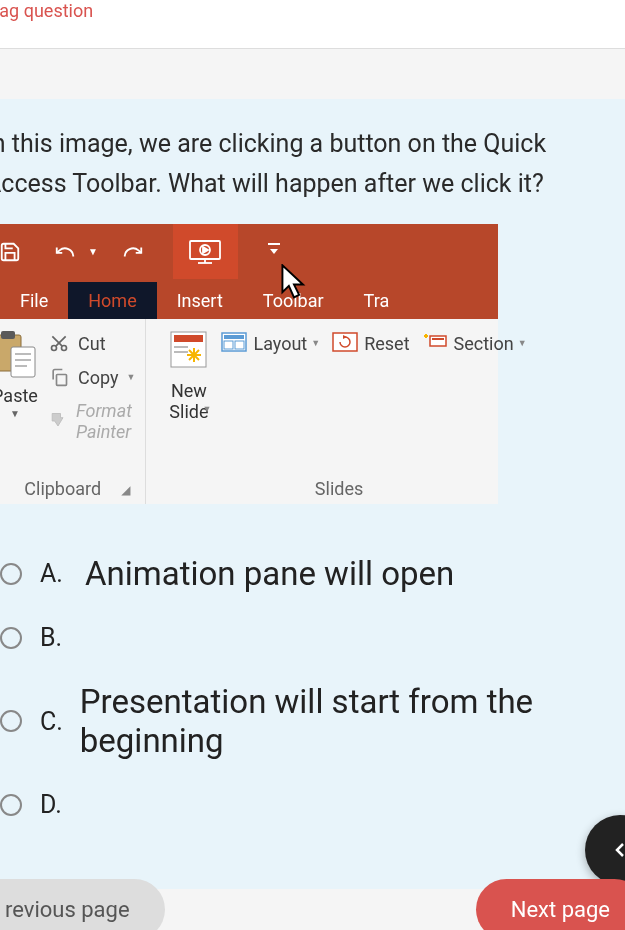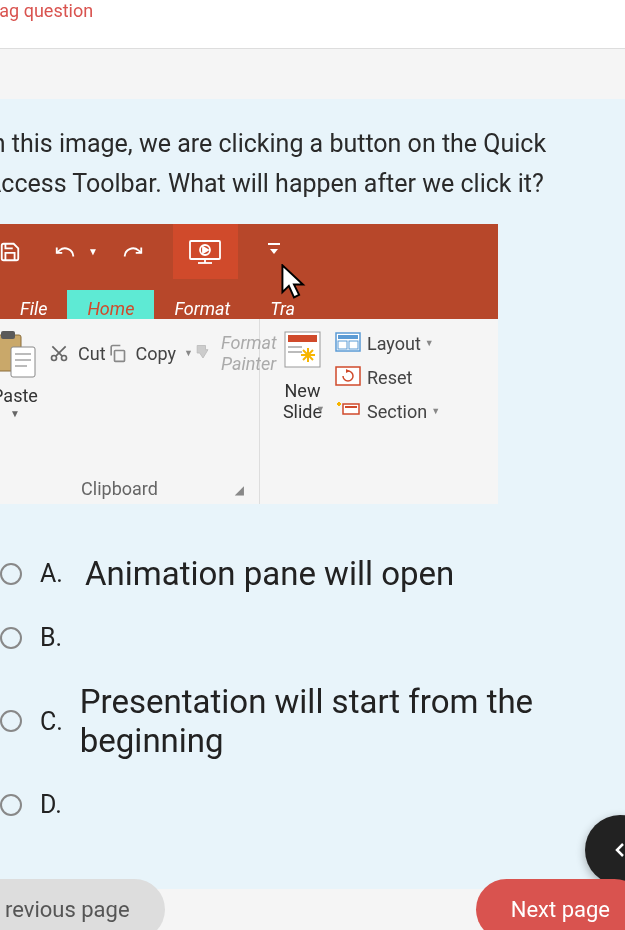--- a/index.html
+++ b/index.html
@@ -84,25 +84,24 @@
     .tab-bar {
       background: #b7472a;
       height: 40px;
       display: flex;
       align-items: flex-end;
       padding-left: 15px;
     }
     .tab {
       color: #fff;
       font-size: 18px;
-      padding: 8px 20px 0 20px;
-      font-style: italic;
+      padding: 8px 20px 8px 20px;
     }
     .tab.active {
-      background: #5eead4;
+      background: #0f172a;
       color: #d04a2b;
     }
     .ribbon {
       background: #f5f5f5;
       flex: 1;
       display: flex;
       position: relative;
     }
     .ribbon-group {
       display: flex;
@@ -133,20 +132,22 @@
     .paste-icon {
       width: 50px;
       height: 55px;
       display: flex;
       align-items: center;
       justify-content: center;
       margin-bottom: 3px;
     }
     .small-btns {
       display: flex;
+      flex-direction: column;
+      gap: 12px;
       padding-top: 5px;
     }
     .small-btn {
       display: flex;
       align-items: center;
       font-size: 18px;
       color: #444;
     }
     .small-btn.disabled { color: #aaa; font-style: italic; }
     .small-btn-icon {
@@ -166,21 +167,21 @@
       margin-left: 15px;
       margin-right: 10px;
     }
     .newslide-icon {
       width: 45px;
       height: 50px;
       margin-bottom: 3px;
     }
     .slide-btns {
       display: flex;
-      flex-direction: column;
+      flex-direction: row;
       gap: 12px;
       padding-top: 5px;
     }
     .slide-btn {
       display: flex;
       align-items: center;
       font-size: 18px;
       color: #444;
     }
     .slide-btn-icon {
@@ -316,21 +317,22 @@
 
     <div class="cursor">
       <svg width="28" height="36" viewBox="0 0 20 28">
         <path d="M1 1 L1 22 L6 17 L10 26 L14 24 L10 16 L17 16 Z" fill="#fff" stroke="#000" stroke-width="1.5"></path>
       </svg>
     </div>
 
     <div class="tab-bar">
       <div class="tab">File</div>
       <div class="tab active">Home</div>
-      <div class="tab">Format</div>
+      <div class="tab">Insert</div>
+      <div class="tab">Toolbar</div>
       <div class="tab" style="padding-right:0">Tra</div>
     </div>
 
     <div class="ribbon">
 
       <div class="ribbon-group" style="width:275px">
         <div class="ribbon-group-body">
           <div class="paste-block">
             <div class="paste-icon">
               <svg width="48" height="52" viewBox="0 0 48 52">
@@ -434,20 +436,21 @@
                     <rect x="10" y="6" width="12" height="2" fill="#d04a2b"></rect>
                     <line x1="2" y1="4" x2="6" y2="4" stroke="#f7b500" stroke-width="2"></line>
                     <line x1="4" y1="2" x2="4" y2="6" stroke="#f7b500" stroke-width="2"></line>
                   </svg>
               </div>
               <span>Section</span>
               <span style="font-size:9px;color:#888;margin-left:4px">▼</span>
             </div>
           </div>
         </div>
+        <div class="ribbon-group-label">Slides</div>
       </div>
     </div>
   </div>
 
   <div class="options">
     <div class="option-row">
       <div class="radio"></div>
       <div class="option-letter">A.</div>
       <div class="option-text">Animation pane will open</div>
     </div>

